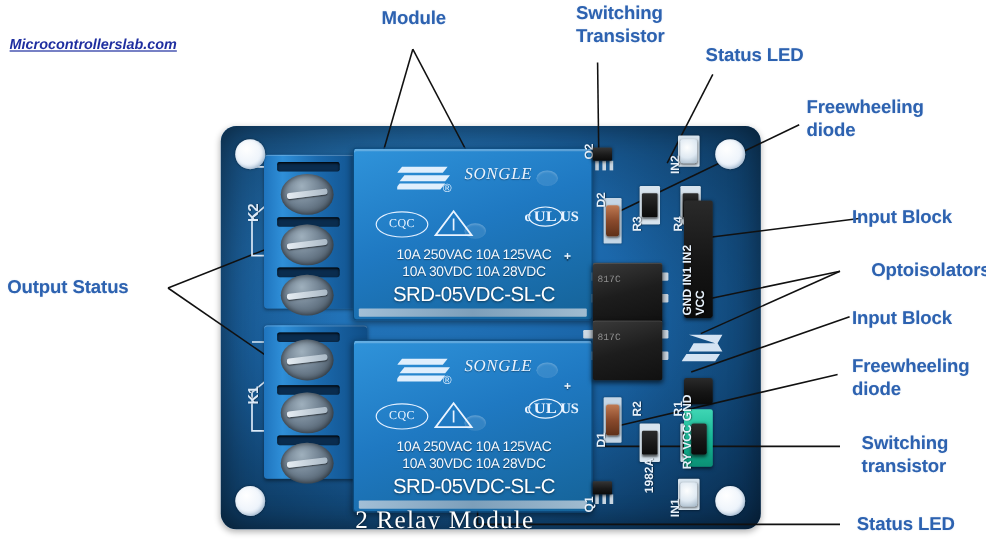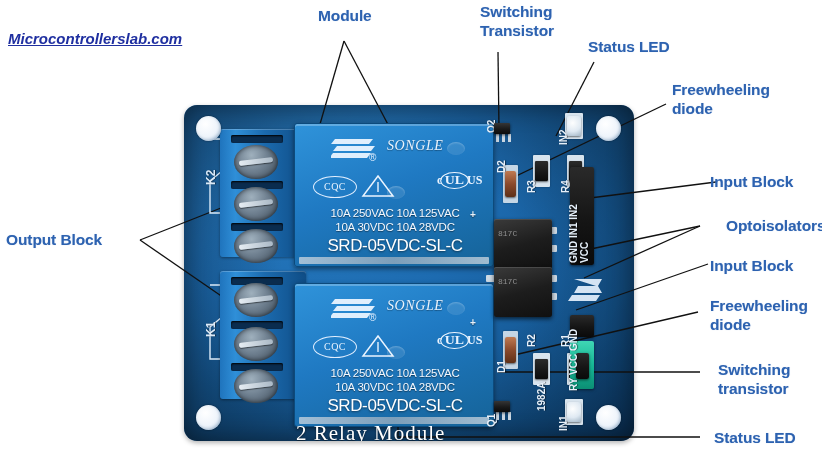--- a/index.html
+++ b/index.html
@@ -21,21 +21,21 @@
     letter-spacing:-0.1px;
     white-space:pre-line;
     text-shadow:0 0 1px rgba(120,160,210,.45);
   }
   .watermark{
     position:absolute;
     left:8px;top:30px;
     color:#1f2fa0;
     font-style:italic;
     font-weight:bold;
-    font-size:15px;
+    font-size:12px;
     text-decoration:underline;
     font-family:"Liberation Sans", sans-serif;
   }
 
   
   #board{
     position:absolute;left:184px;top:105px;width:450px;height:336px;
     border-radius:13px;
     background:
       radial-gradient(ellipse at 30% 20%, #2a7fc4 0%, #1d6bb0 38%, #14558f 75%, #0d4174 100%);
@@ -410,15 +410,15 @@
   <div class="lbl" style="left:672px;top:80px;">Freewheeling
 diode</div>
   <div class="lbl" style="left:710px;top:172px;">Input Block</div>
   <div class="lbl" style="left:726px;top:216px;">Optoisolators</div>
   <div class="lbl" style="left:710px;top:256px;">Input Block</div>
   <div class="lbl" style="left:710px;top:296px;">Freewheeling
 diode</div>
   <div class="lbl" style="left:718px;top:360px;">Switching
 transistor</div>
   <div class="lbl" style="left:714px;top:428px;">Status LED</div>
-  <div class="lbl" style="left:6px;top:230px;">Output Block</div>
+  <div class="lbl" style="left:6px;top:230px;">Output Status</div>
 
 </div>
 
 </body></html>

